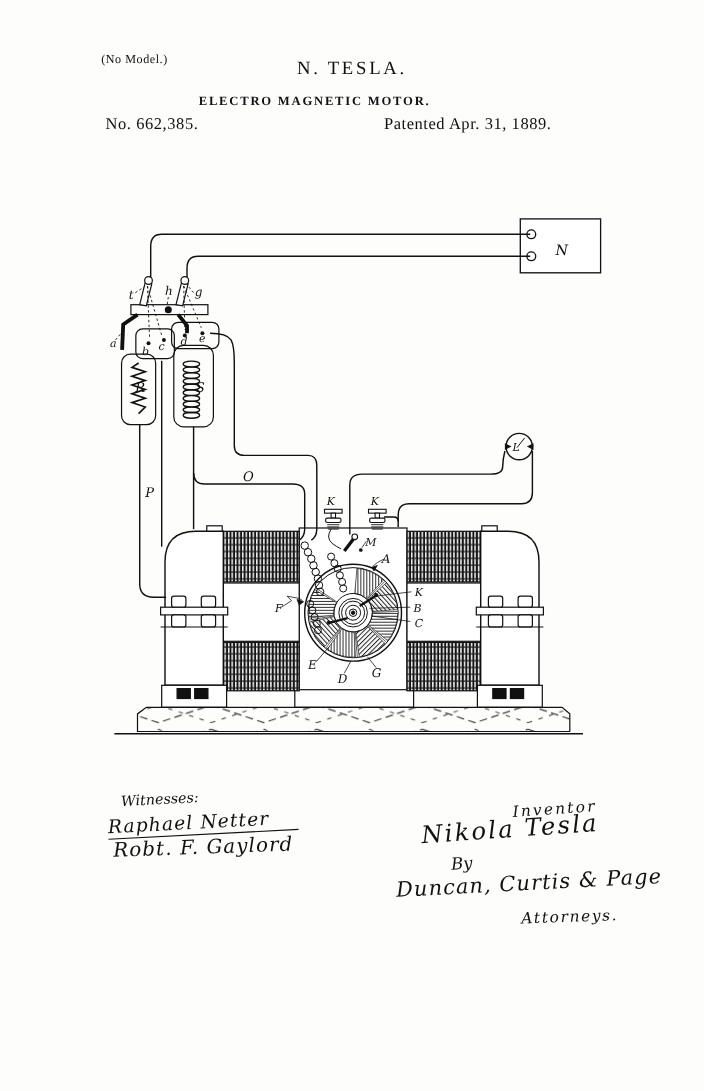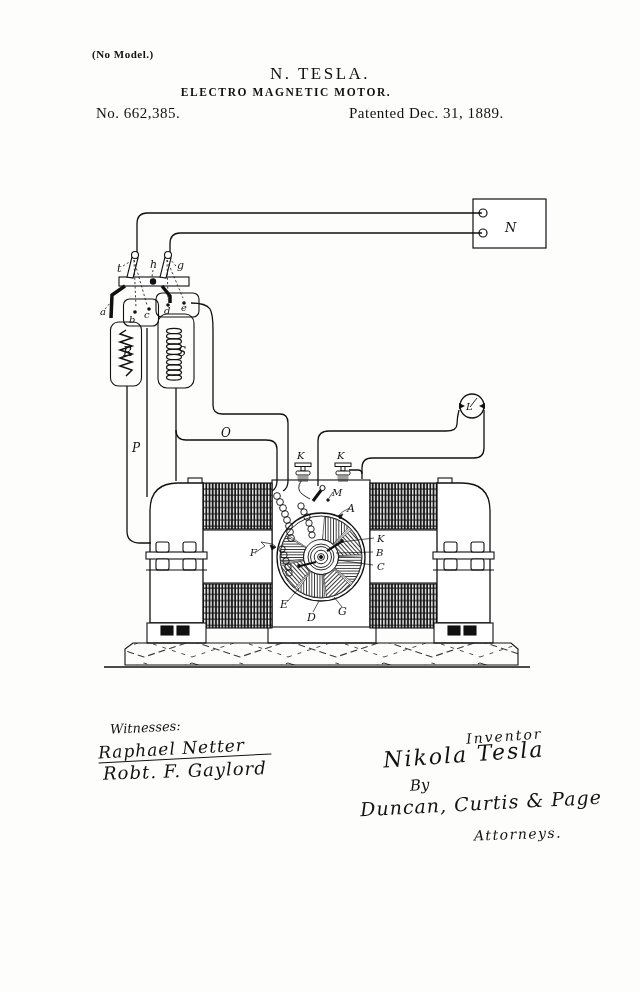--- a/index.html
+++ b/index.html
@@ -1,20 +1,20 @@
 <!DOCTYPE html>
 <html><head>
 <meta charset="utf-8">
 <style>
   html,body{margin:0;padding:0;}
   body{width:640px;height:992px;background:#fdfdfc;position:relative;overflow:hidden;
        font-family:"Liberation Serif",serif;color:#111;}
   .abs{position:absolute;white-space:nowrap;}
-  .no-model{left:92px;top:48px;font-size:11px;font-weight:bold;letter-spacing:.5px;}
-  .tesla{left:0;top:64px;width:640px;text-align:center;font-size:17px;letter-spacing:2.5px;}
+  .no-model{left:92px;top:48px;font-size:11px;font-weight:normal;letter-spacing:.5px;}
+  .tesla{left:0;top:52px;width:640px;text-align:center;font-size:17px;letter-spacing:2.5px;}
   .doc-title{left:0;top:86px;width:572px;text-align:center;font-size:11.5px;font-weight:bold;letter-spacing:1.6px;}
   .pat-no{left:96px;top:105px;font-size:15px;letter-spacing:.5px;}
   .pat-date{left:349px;top:105px;font-size:15px;letter-spacing:.5px;}
   .sig{font-style:italic;font-family:"DejaVu Serif",serif;}
   .witnesses{left:110px;top:720px;font-size:13px;transform:rotate(-3deg);}
   .witness1{left:98px;top:738px;font-size:17px;transform:rotate(-3deg);letter-spacing:1px;border-bottom:1.5px solid #111;padding-right:26px;}
   .witness2{left:103px;top:760px;font-size:18px;transform:rotate(-2deg);letter-spacing:1px;}
   .inventor-lbl{left:466px;top:728px;font-size:14px;transform:rotate(-4deg);letter-spacing:2px;}
   .inventor-sig{left:383px;top:742px;font-size:22px;transform:rotate(-4deg);letter-spacing:2px;}
   .by-lbl{left:410px;top:776px;font-size:15px;transform:rotate(-4deg);}
@@ -23,21 +23,21 @@
   svg{position:absolute;left:0;top:0;}
   svg text{font-family:"DejaVu Serif",serif;font-style:italic;fill:#111;}
 </style>
 </head>
 <body>
 
 <div class="abs no-model">(No Model.)</div>
 <div class="abs tesla">N. TESLA.</div>
 <div class="abs doc-title">ELECTRO MAGNETIC MOTOR.</div>
 <div class="abs pat-no">No. 662,385.</div>
-<div class="abs pat-date">Patented Dec. 31, 1889.</div>
+<div class="abs pat-date">Patented Apr. 31, 1889.</div>
 
 <svg width="640" height="992" viewBox="0 0 640 992">
   <defs>
     <pattern id="coil" width="3.2" height="6.2" patternUnits="userSpaceOnUse">
       <rect width="3.2" height="6.2" fill="#fff"></rect>
       <rect x="0.55" width="1.9" height="6.2" fill="#161616"></rect>
       <rect y="4.9" width="3.2" height="1" fill="#161616"></rect>
     </pattern>
     <pattern id="hatchV" width="2.7" height="4" patternUnits="userSpaceOnUse">
       <rect width="2.7" height="4" fill="#fff"></rect>

